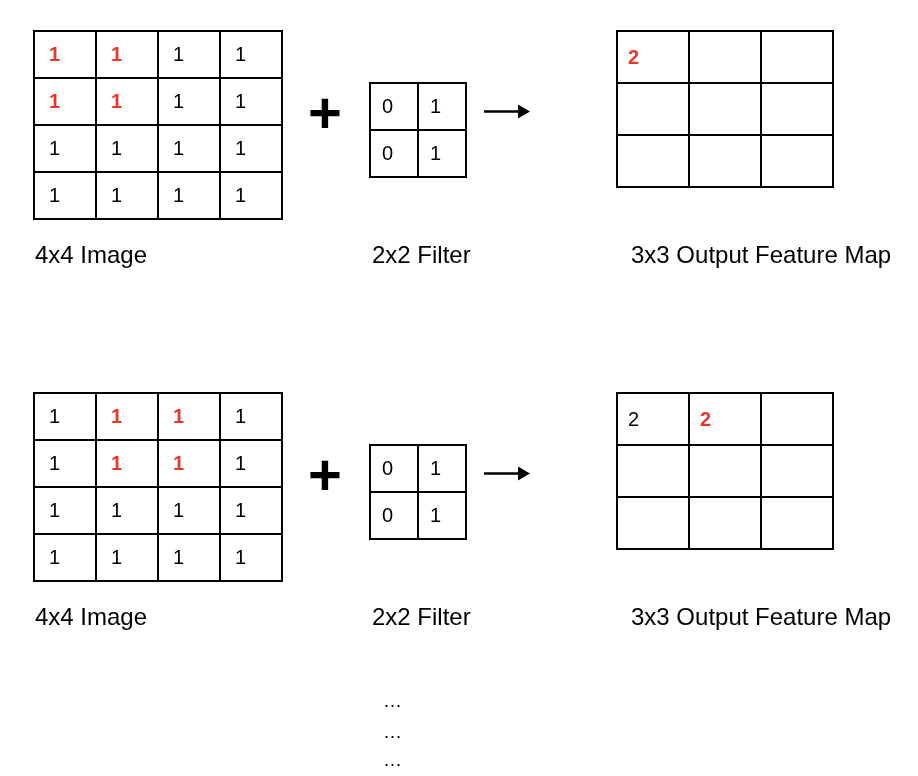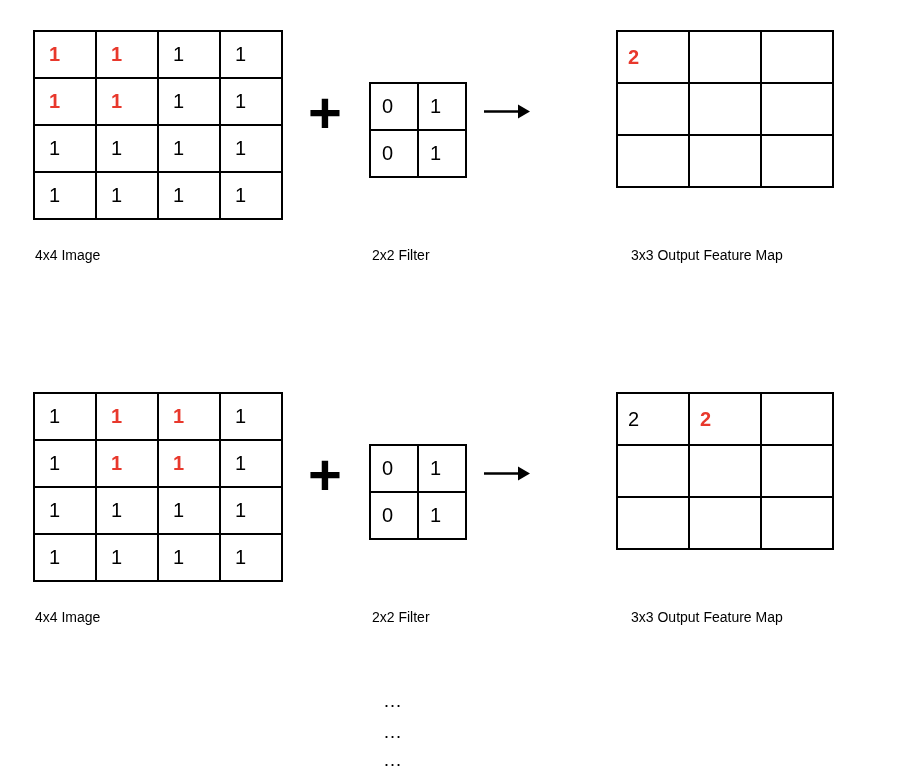--- a/index.html
+++ b/index.html
@@ -28,21 +28,21 @@
   .image-grid  .cell { padding-left: 14px; }
   .filter-grid .cell { padding-left: 11px; }
   .output-grid .cell { padding-left: 10px; }
 
   .op-plus {
     position: absolute; width: 44px; height: 52px;
     display: flex; align-items: center; justify-content: center;
     font-size: 58px; font-weight: bold; line-height: 1;
   }
   .arrow { position: absolute; }
-  .label { position: absolute; font-size: 14px; line-height: 22px; white-space: nowrap; }
+  .label { position: absolute; font-size: 24px; line-height: 22px; white-space: nowrap; }
   .dots  { position: absolute; font-size: 19px; line-height: 20px; letter-spacing: 1px; }
 
   
   .s0 .image-grid  { left: 33px;  top: 30px; }
   .s0 .op-plus     { left: 303px; top: 87px; }
   .s0 .filter-grid { left: 369px; top: 82px; }
   .s0 .arrow       { left: 484px; top: 103px; }
   .s0 .output-grid { left: 616px; top: 30px; }
   .s0 .image-label  { left: 35px;  top: 244px; }
   .s0 .filter-label { left: 372px; top: 244px; }

